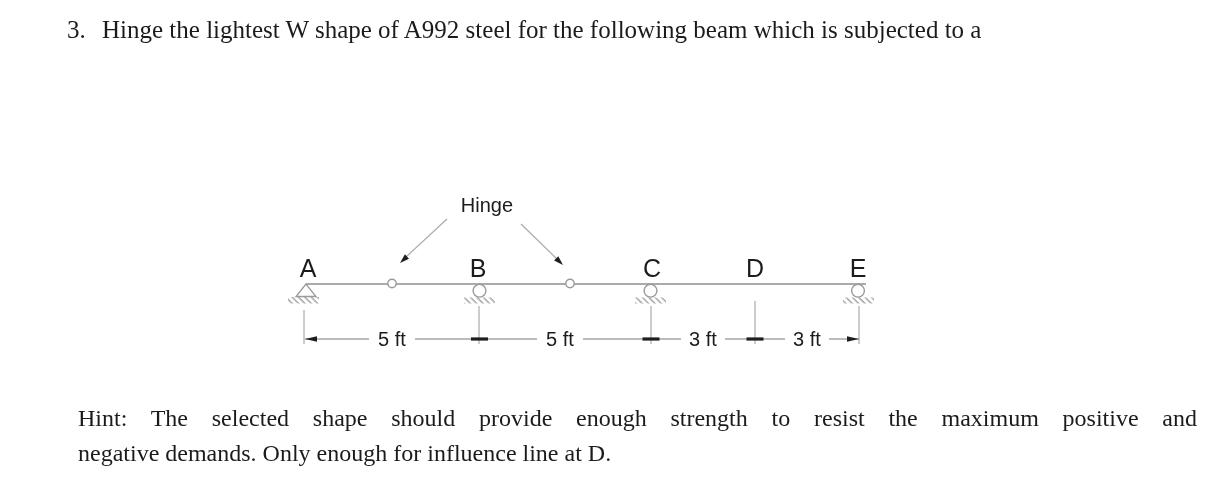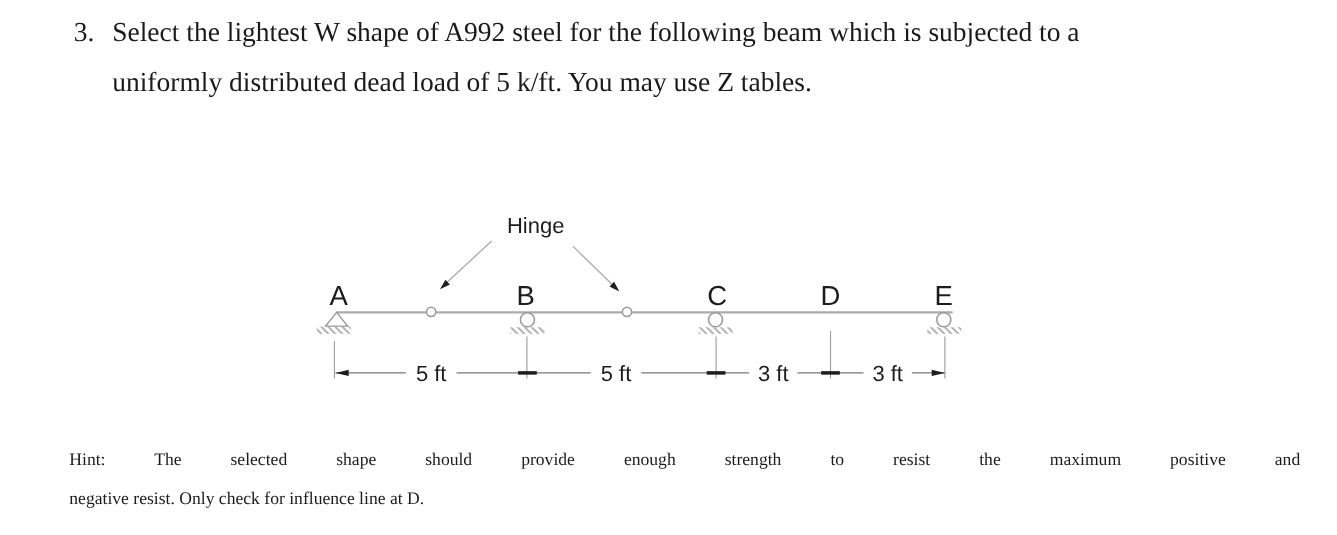--- a/index.html
+++ b/index.html
@@ -20,35 +20,34 @@
   .problem .num{width:35px;flex:0 0 35px;}
   .problem .lines{flex:1;}
   .problem .line{white-space:nowrap;}
   
   .diagram-svg{position:absolute;left:0;top:0;}
   .dia-node-label{font:25px "Liberation Sans", sans-serif;fill:#1c1c1c;}
   .dia-hinge-label{font:20px "Liberation Sans", sans-serif;fill:#1c1c1c;}
   .dia-dim-label{font:20px "Liberation Sans", sans-serif;fill:#1c1c1c;}
   
   .hint{
-    position:absolute;left:63px;top:401px;width:1119px;
-    font-size:16px;line-height:35px;
+    position:absolute;left:78px;top:401px;width:1119px;
+    font-size:24px;line-height:35px;
   }
   .hint .justified{text-align:justify;text-align-last:justify;}
 </style>
 </head>
 <body>
 
 <div class="page">
 
   <div class="problem">
     <div class="num">3.</div>
     <div class="lines">
-      <div class="line">Select the lightest W shape of A992 steel for the following beam which is subjected to a</div>
-      <div class="line">uniformly distributed dead load of 5 k/ft. You may use Z tables.</div>
+      <div class="line">Hinge the lightest W shape of A992 steel for the following beam which is subjected to a</div>
     </div>
   </div>
 
   <svg class="diagram-svg" width="1215" height="486" viewBox="0 0 1215 486" xmlns="http://www.w3.org/2000/svg">
     <defs>
       <pattern id="hatch" patternUnits="userSpaceOnUse" width="4.5" height="9" patternTransform="rotate(-45)">
         <line x1="1" y1="0" x2="1" y2="9" stroke="#8f8f8f" stroke-width="1.2"></line>
       </pattern>
     </defs>
 
@@ -99,16 +98,16 @@
     <rect x="537" y="329" width="46" height="20" fill="#ffffff"></rect>
     <text class="dia-dim-label" x="560" y="346" text-anchor="middle">5 ft</text>
     <rect x="681" y="329" width="44" height="20" fill="#ffffff"></rect>
     <text class="dia-dim-label" x="703" y="346" text-anchor="middle">3 ft</text>
     <rect x="785" y="329" width="44" height="20" fill="#ffffff"></rect>
     <text class="dia-dim-label" x="807" y="346" text-anchor="middle">3 ft</text>
   </svg>
 
   <div class="hint">
     <div class="justified">Hint: The selected shape should provide enough strength to resist the maximum positive and</div>
-    <div>negative resist. Only check for influence line at D.</div>
+    <div>negative demands. Only enough for influence line at D.</div>
   </div>
 
 </div>
 
 </body></html>

